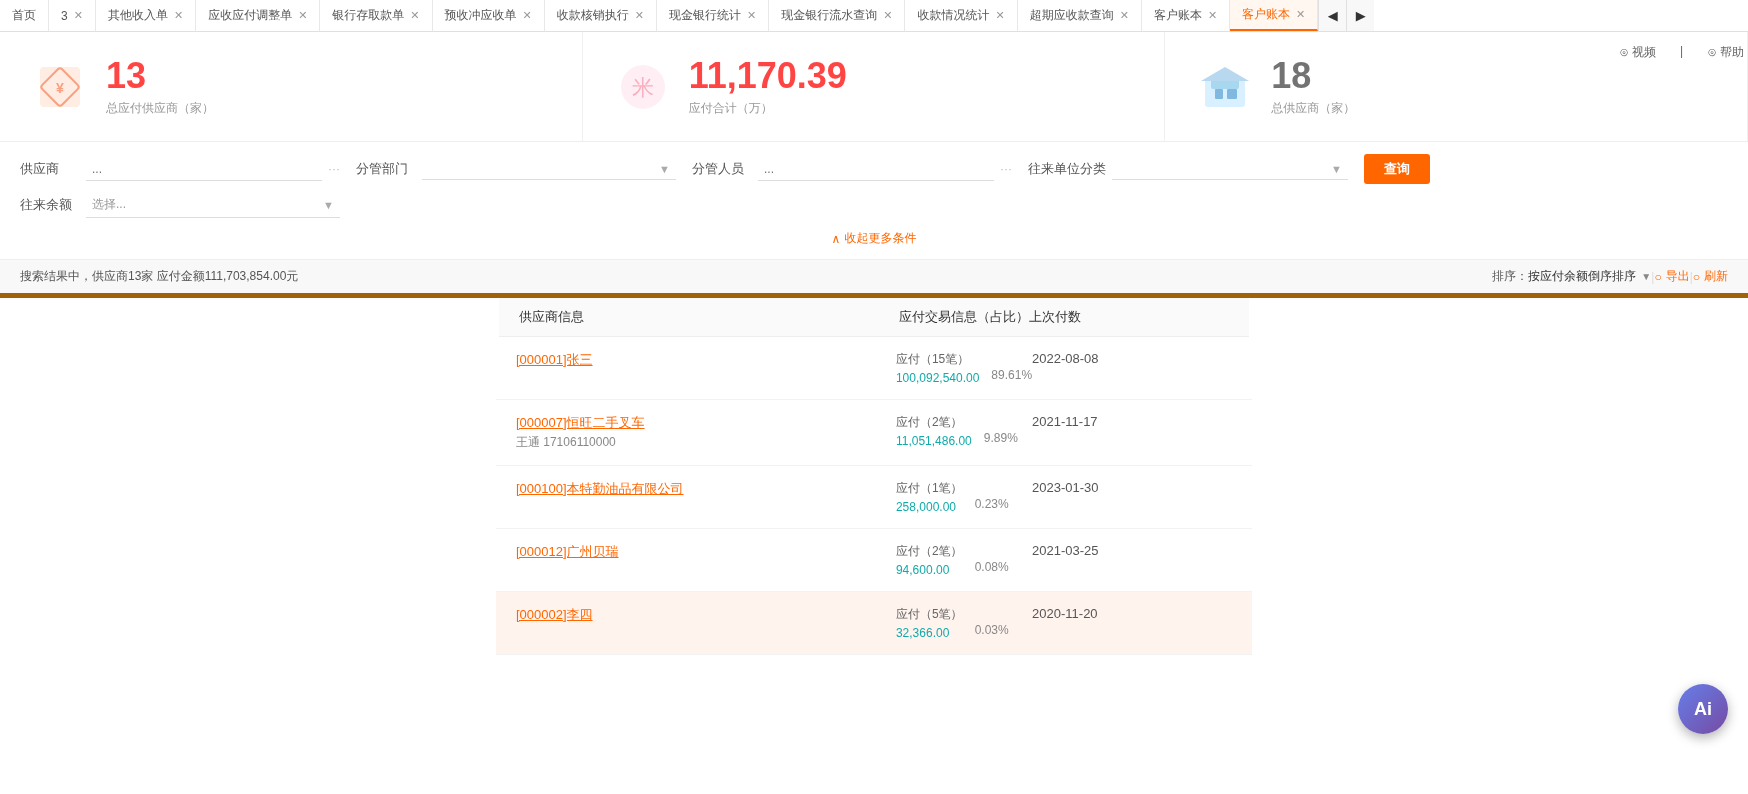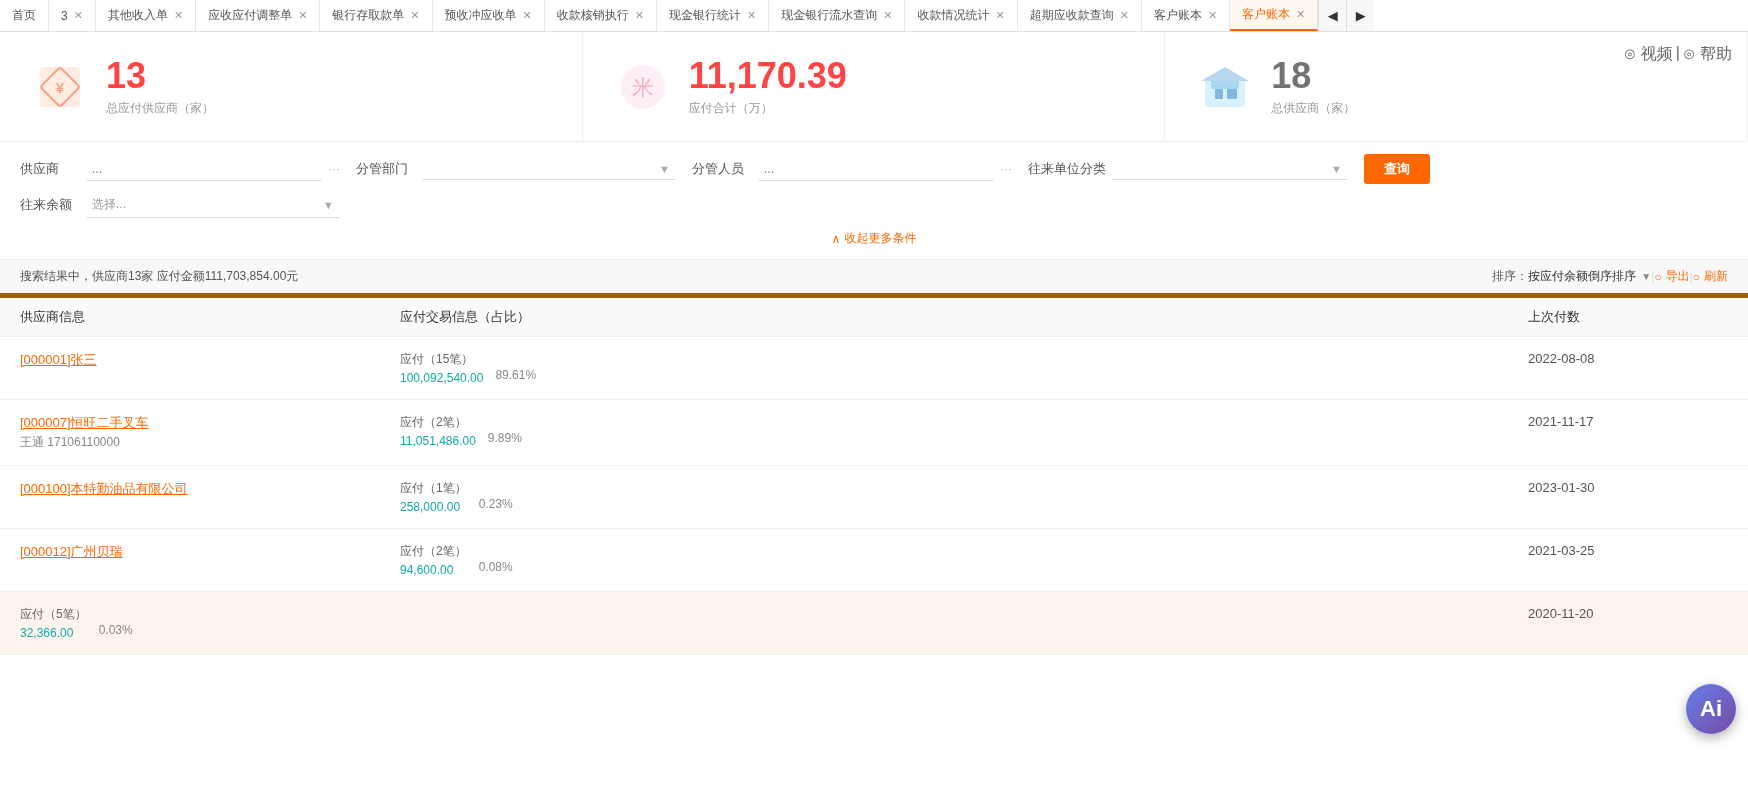--- a/index.html
+++ b/index.html
@@ -29,22 +29,22 @@
       border-right: 1px solid #f0f0f0; gap: 16px;
     }
     .stat-icon { width: 60px; height: 60px; flex-shrink: 0; display: flex; align-items: center; justify-content: center; }
     .stat-icon svg { width: 56px; height: 56px; }
     .stat-info { display: flex; flex-direction: column; }
     .stat-number { font-size: 36px; font-weight: bold; color: #f44; line-height: 1.1; }
     .stat-number.dark { color: #737373; }
     .stat-number.red { color: #f44; }
     .stat-label { font-size: 12px; color: #999; margin-top: 4px; }
     .stat-right-links {
-      position: absolute; right: 16px; top: 12px; display: flex; gap: 3px;
-      font-size: 16px; color: #666;
+      position: absolute; right: 4px; top: 12px; display: flex; gap: 24px;
+      font-size: 12px; color: #666;
     }
     .stat-right-links span { cursor: pointer; color: #666; }
     .stat-divider { color: #ccc; }
 
     
     .filter-area {
       background: #fff; padding: 12px 20px 10px 20px; border-bottom: 1px solid #eee;
     }
     .filter-row { display: flex; align-items: center; gap: 16px; margin-bottom: 8px; }
     .filter-item { display: flex; align-items: center; gap: 6px; flex: 1; max-width: 320px; }
@@ -74,21 +74,21 @@
       padding: 8px 20px; background: #f8f8f8; border-bottom: 5px solid #a16207;
       font-size: 12px; color: #555;
     }
     .results-bar .sort-area { display: flex; align-items: center; }
     .sort-label { color: #555; }
     .sort-value { color: #333; font-weight: 500; cursor: pointer; }
     .sort-value .chevron-dn { color: #888; font-size: 10px; margin-left: 2px; }
     .action-btn { display: flex; align-items: center; gap: 4px; cursor: pointer; color: #f60; font-size: 12px; }
 
     
-    .table-wrap { background: #fff; }
+    .table-wrap { background: #fff; align-items: center; }
     .table-header {
       display: flex; padding: 10px 20px;
       background: #fafafa; border-bottom: 1px solid #eee;
       font-size: 13px; color: #333; font-weight: 500;
     }
     .col-supplier { width: 380px; flex-shrink: 0; }
     .col-transaction { flex: 1; }
     .col-last-pay { width: 200px; flex-shrink: 0; }
 
     .table-row-item {
@@ -106,25 +106,25 @@
     .trans-percent { font-size: 12px; color: #888; align-self: flex-end; margin-bottom: 3px; }
 
     .last-pay-date { font-size: 13px; color: #555; }
     .table-container { flex: 1; overflow-y: auto; }
     .table-container::-webkit-scrollbar { width: 6px; }
     .table-container::-webkit-scrollbar-thumb { background: #ccc; border-radius: 3px; }
 
     .page-wrap { height: 794px; overflow: hidden; display: flex; flex-direction: column; background: #f5f5f5; }
 
     .ai-badge {
-      position: fixed; right: 12px; bottom: 60px;
+      position: fixed; right: 20px; bottom: 60px;
       background: linear-gradient(135deg, #667eea 0%, #764ba2 100%);
       color: white; border-radius: 50%; width: 50px; height: 50px;
       display: flex; align-items: center; justify-content: center;
-      font-size: 22px; font-weight: bold; cursor: pointer;
+      font-size: 18px; font-weight: bold; cursor: pointer;
       box-shadow: 0 4px 12px rgba(0,0,0,0.3);
     }
   </style>
 </head>
 <body>
 
 <div class="page-wrap">
 
   <div class="top-nav">
     <div class="nav-tab">
@@ -383,20 +383,23 @@
             </div>
             <span class="trans-percent">0.08%</span>
           </div>
         </div>
         <div class="col-last-pay">
           <span class="last-pay-date">2021-03-25</span>
         </div>
       </div>
 
       <div class="table-row-item highlighted">
+        <div class="col-supplier">
+          <a class="supplier-link">[000002]李四</a>
+        </div>
         <div class="col-transaction">
           <div class="trans-info">
             <div>
               <div class="trans-type">应付（5笔）</div>
               <a class="trans-amount">32,366.00</a>
             </div>
             <span class="trans-percent">0.03%</span>
           </div>
         </div>
         <div class="col-last-pay">

